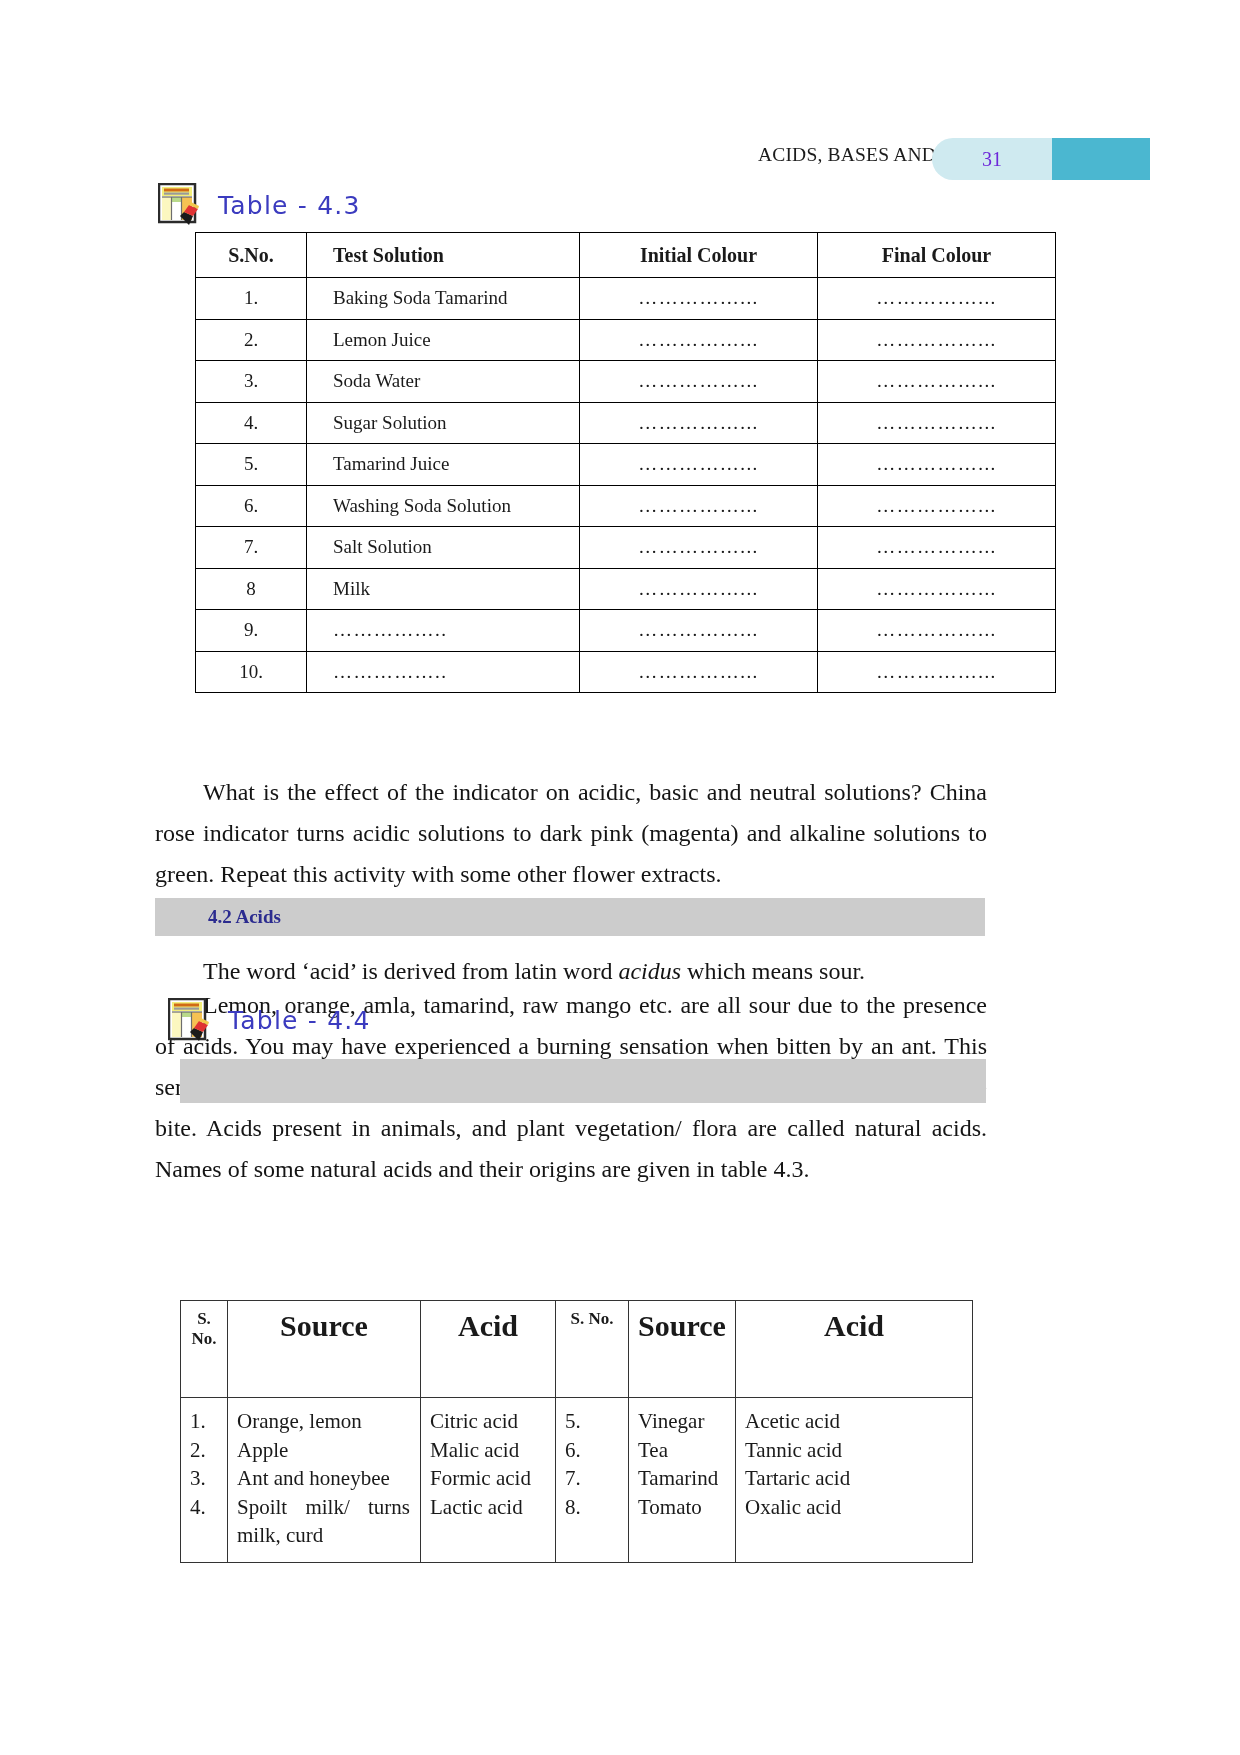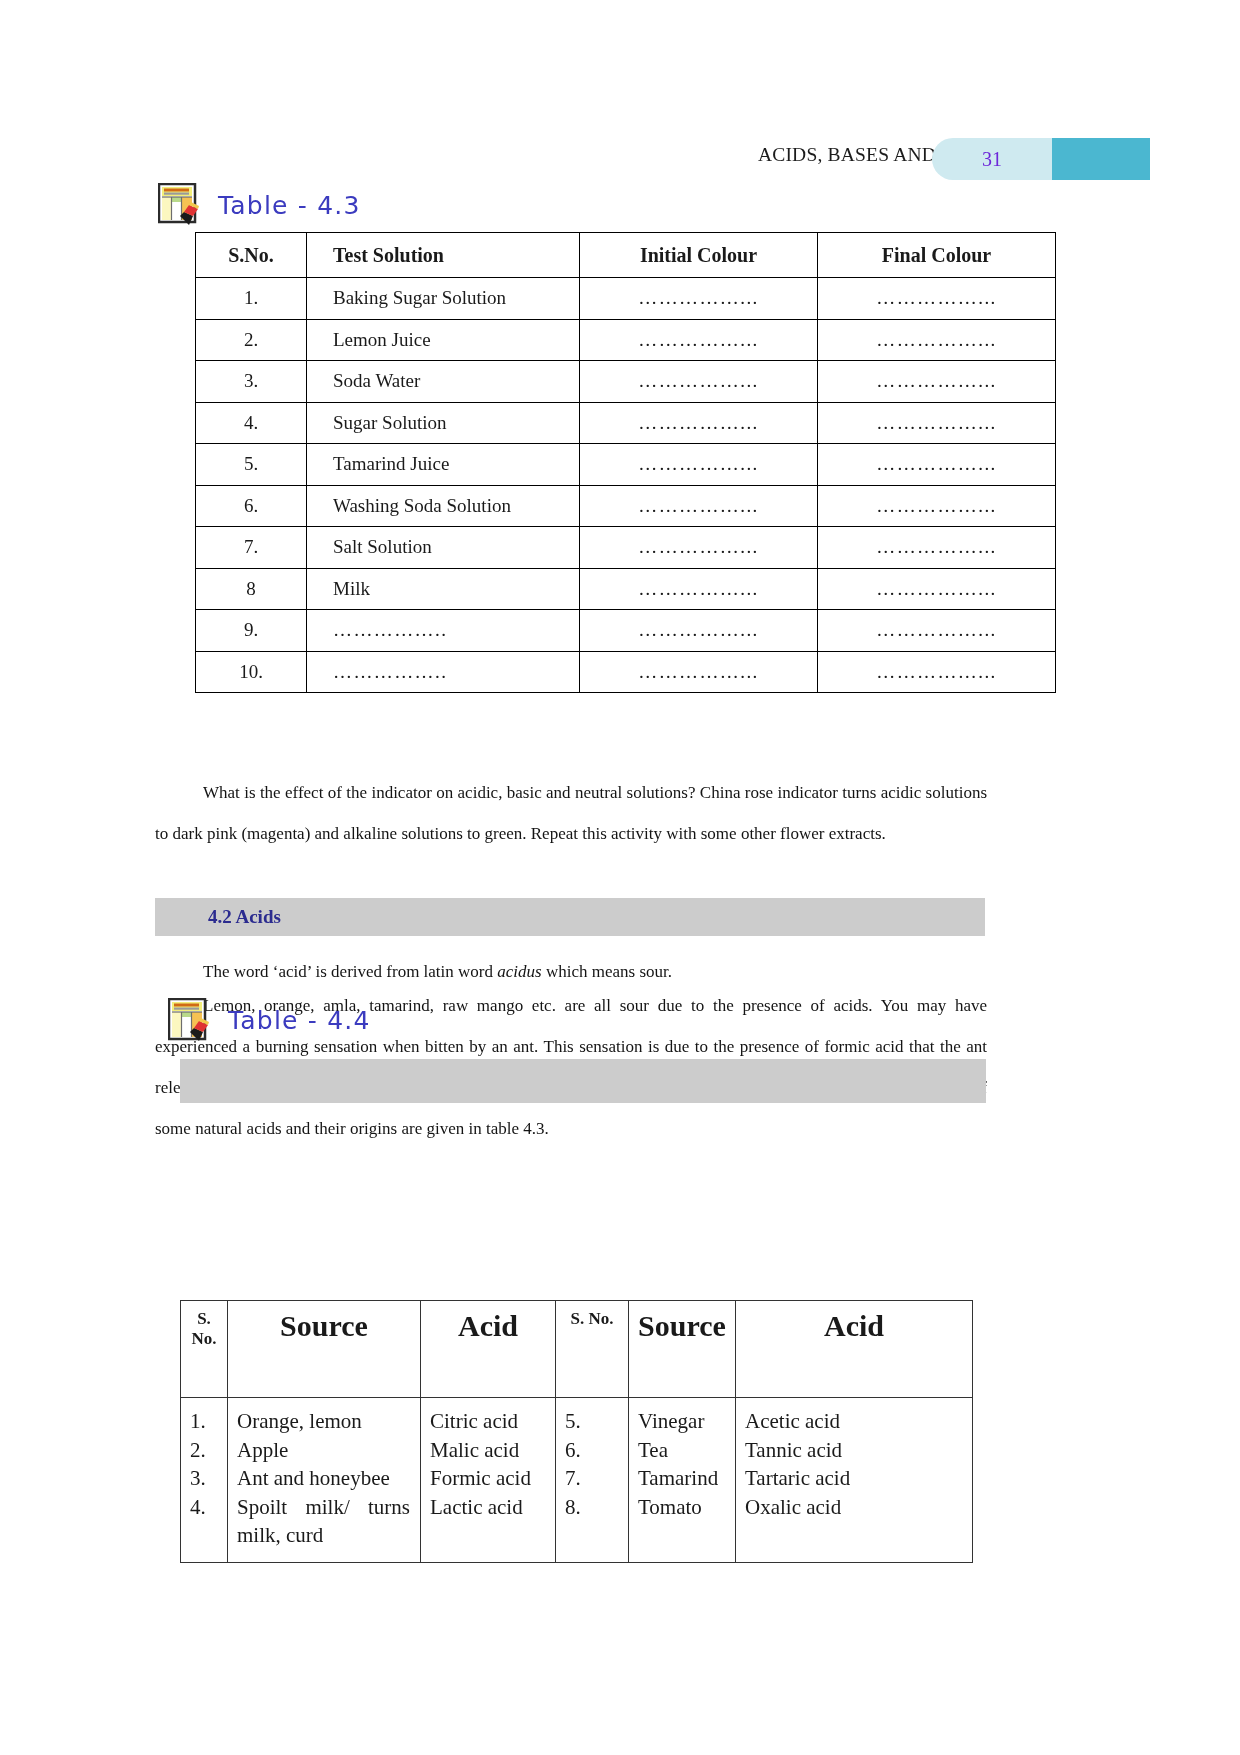--- a/index.html
+++ b/index.html
@@ -117,21 +117,21 @@
   .c-init  { width: 237px; text-align: center; }
   .c-final { width: 237px; text-align: center; }
   .dots {
     letter-spacing: 1.4px;
     font-size: 19px;
   }
 
   
   .para {
     position: absolute;
-    font-size: 17px;
+    font-size: 24px;
     line-height: 41px;
     text-align: justify;
     text-justify: inter-word;
     color: #141414;
   }
   .para .indent { display: inline-block; width: 48px; }
 
   
   .section-band {
     position: absolute;
@@ -231,21 +231,21 @@
     <tr>
       <th class="c-sno">S.No.</th>
       <th class="c-test" style="text-align:left;">Test Solution</th>
       <th class="c-init">Initial Colour</th>
       <th class="c-final">Final Colour</th>
     </tr>
   </thead>
   <tbody>
     <tr>
       <td class="c-sno">1.</td>
-      <td class="c-test">Baking Sugar Solution</td>
+      <td class="c-test">Baking Soda Tamarind</td>
       <td class="c-init dots">……………...</td>
       <td class="c-final dots">……………...</td>
     </tr>
     <tr>
       <td class="c-sno">2.</td>
       <td class="c-test">Lemon Juice</td>
       <td class="c-init dots">……………...</td>
       <td class="c-final dots">……………...</td>
     </tr>
     <tr>

